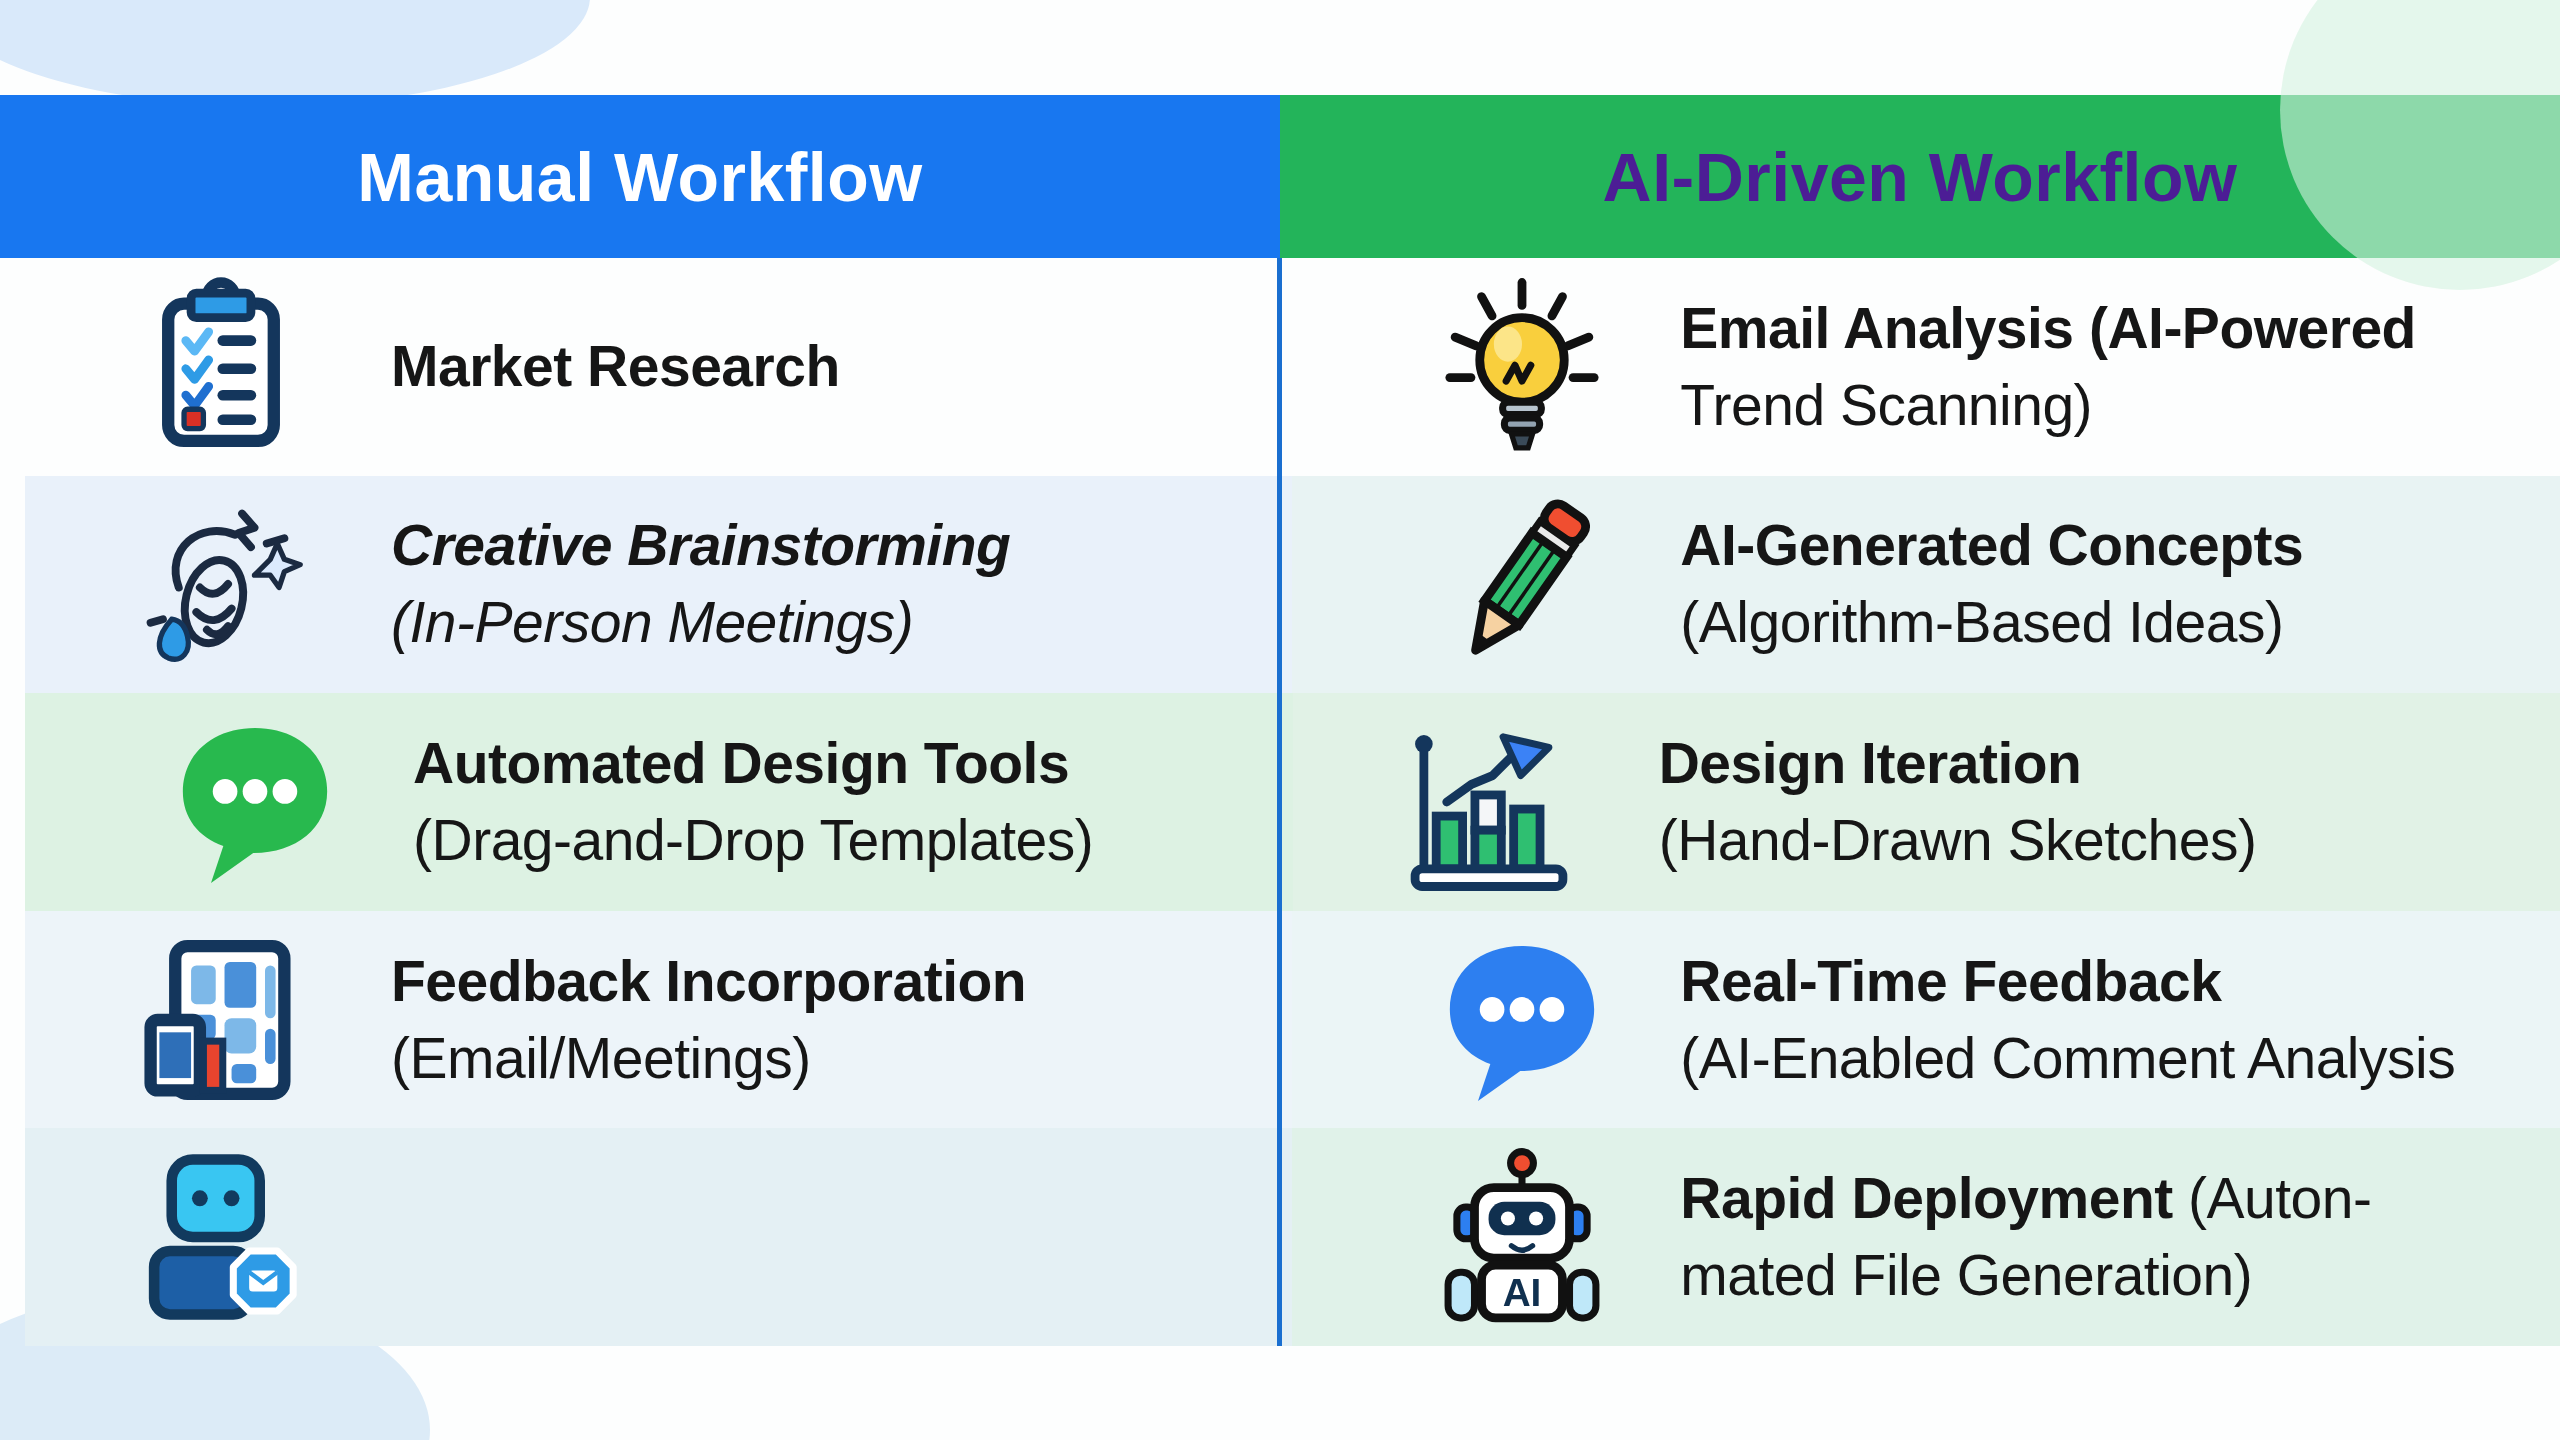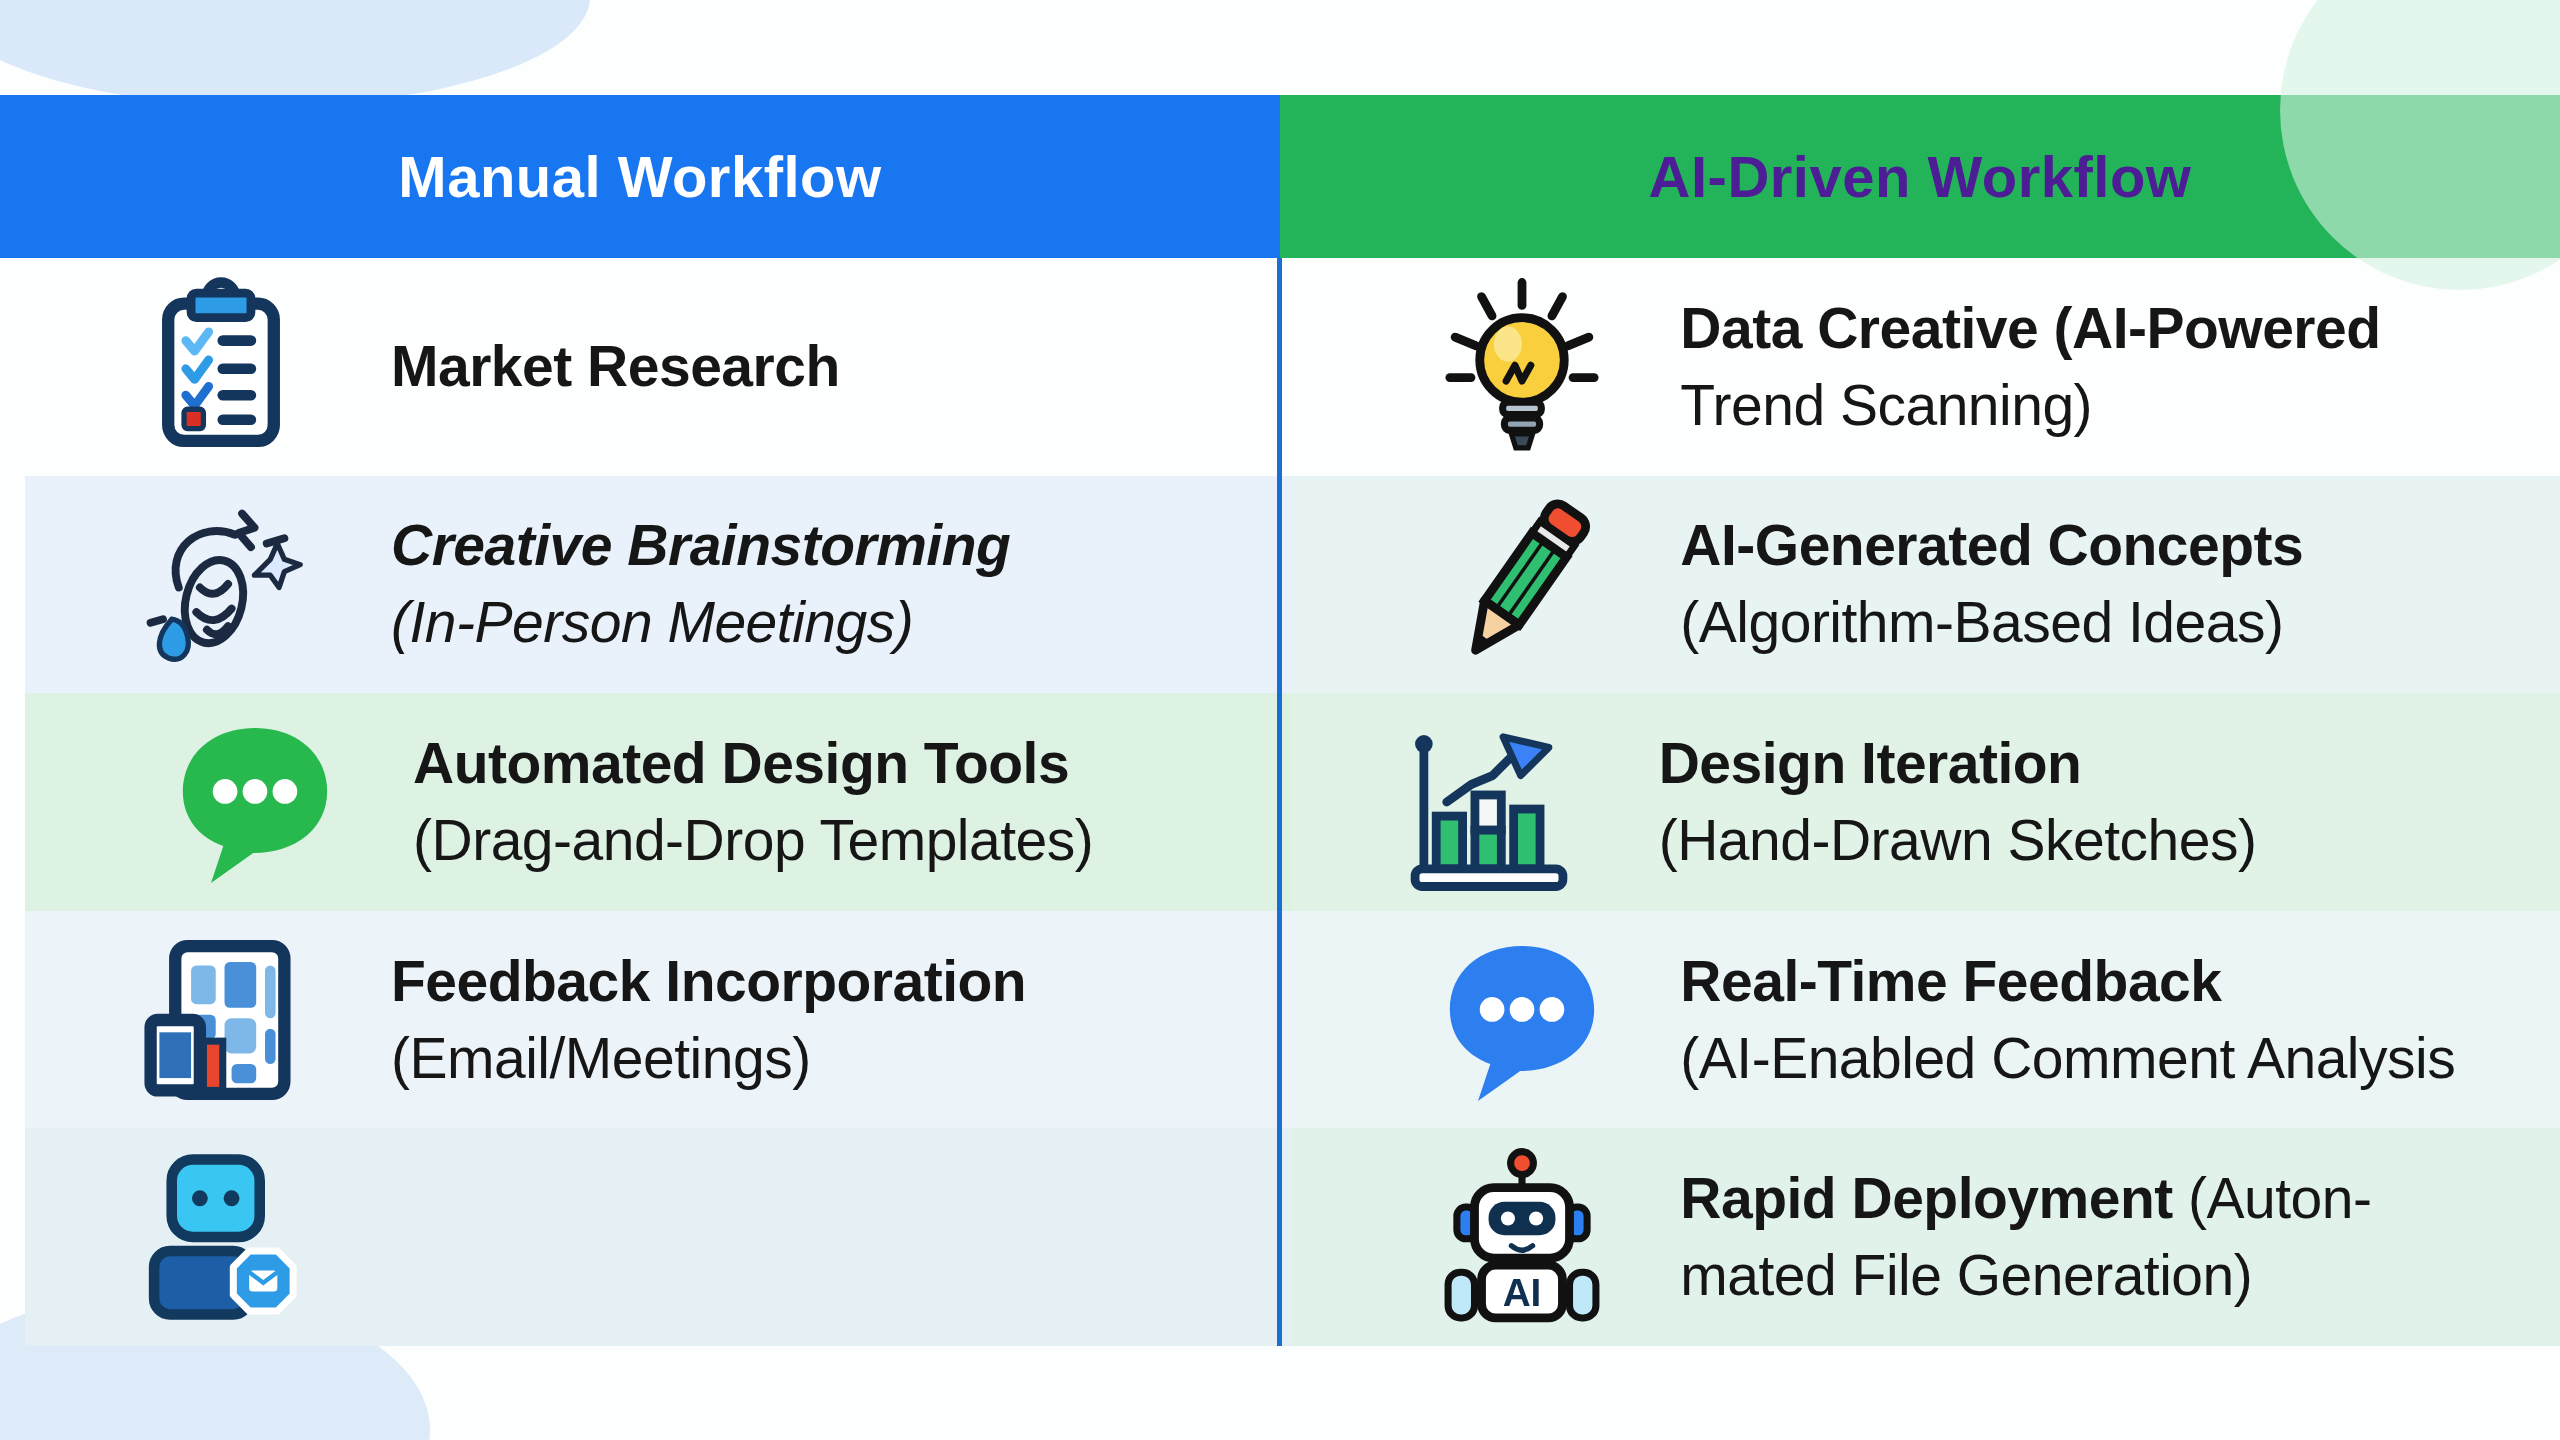--- a/index.html
+++ b/index.html
@@ -9,21 +9,21 @@
     font-family: "Liberation Sans", sans-serif;
   }
   .blob { position: absolute; border-radius: 50%; z-index: 0; }
   .blob-tl { left: -60px; top: -112px; width: 650px; height: 218px; background: #d9e9fa; }
   .blob-tr { right: -80px; top: -70px; width: 360px; height: 360px; background: rgba(211,242,224,0.60); z-index: 4; }
   .blob-bl { left: -90px; bottom: -130px; width: 520px; height: 280px; background: #dcebf7; }
 
   .headers { position: absolute; top: 95px; left: 0; width: 2560px; height: 163px; display: flex; z-index: 2; }
   .header-half {
     width: 1280px; height: 100%; display: flex; align-items: center; justify-content: center;
-    font-size: 58px; font-weight: bold; letter-spacing: 0.5px;
+    font-size: 68px; font-weight: bold; letter-spacing: 0.5px;
   }
 
   .rows { position: absolute; top: 258px; left: 0; width: 2560px; height: 1088px; z-index: 1; }
   .row { display: flex; height: 217.6px; margin-left: 25px; }
   .cell { width: 1280px; display: flex; align-items: center; box-sizing: border-box; overflow: visible; }
   .cell.left  { padding-left: 108px; }
   .cell.right { padding-left: 142px; }
   .icon { width: 176px; height: 176px; flex: 0 0 176px; display: block; }
   .icon svg { width: 100%; height: 100%; display: block; overflow: visible; }
   .cell.left  .icon { margin-right: 82px; }
@@ -86,21 +86,21 @@
               </g>
               <circle cx="50" cy="46" r="24" fill="#f9cf3d" stroke="#111111" stroke-width="5"></circle>
               <ellipse cx="42" cy="37" rx="8" ry="10" fill="#fce588"></ellipse>
               <path d="M41 58 l5 -9 4 9 5 -9" stroke="#111111" stroke-width="4" fill="none" stroke-linecap="round" stroke-linejoin="round"></path>
               <rect x="39" y="70" width="22" height="7" rx="3" fill="#b8c4cf" stroke="#111111" stroke-width="4"></rect>
               <rect x="40" y="79" width="20" height="7" rx="3" fill="#93a3b1" stroke="#111111" stroke-width="4"></rect>
               <path d="M44 88 h12 l-2.5 8 h-7 z" fill="#3a4a58" stroke="#111111" stroke-width="3"></path>
             </svg>
           </span>
           <div class="text">
-            <div class="line1"><span class="b">Data Creative (AI-Powered</span><span class="r"></span></div>
+            <div class="line1"><span class="b">Email Analysis (AI-Powered</span><span class="r"></span></div>
             <div class="line2 r">Trend Scanning)</div>
           </div>
         </div>
       </div>
       <div class="row">
         <div class="cell left" style="background: rgb(233, 241, 250); font-style: italic;">
           <span class="icon">
             <svg viewBox="0 0 100 100" xmlns="http://www.w3.org/2000/svg">
               <g fill="none" stroke="#1b2a41" stroke-width="4.5" stroke-linecap="round" stroke-linejoin="round">
                 <path d="M26 52 C18 30 38 14 58 22"></path>

